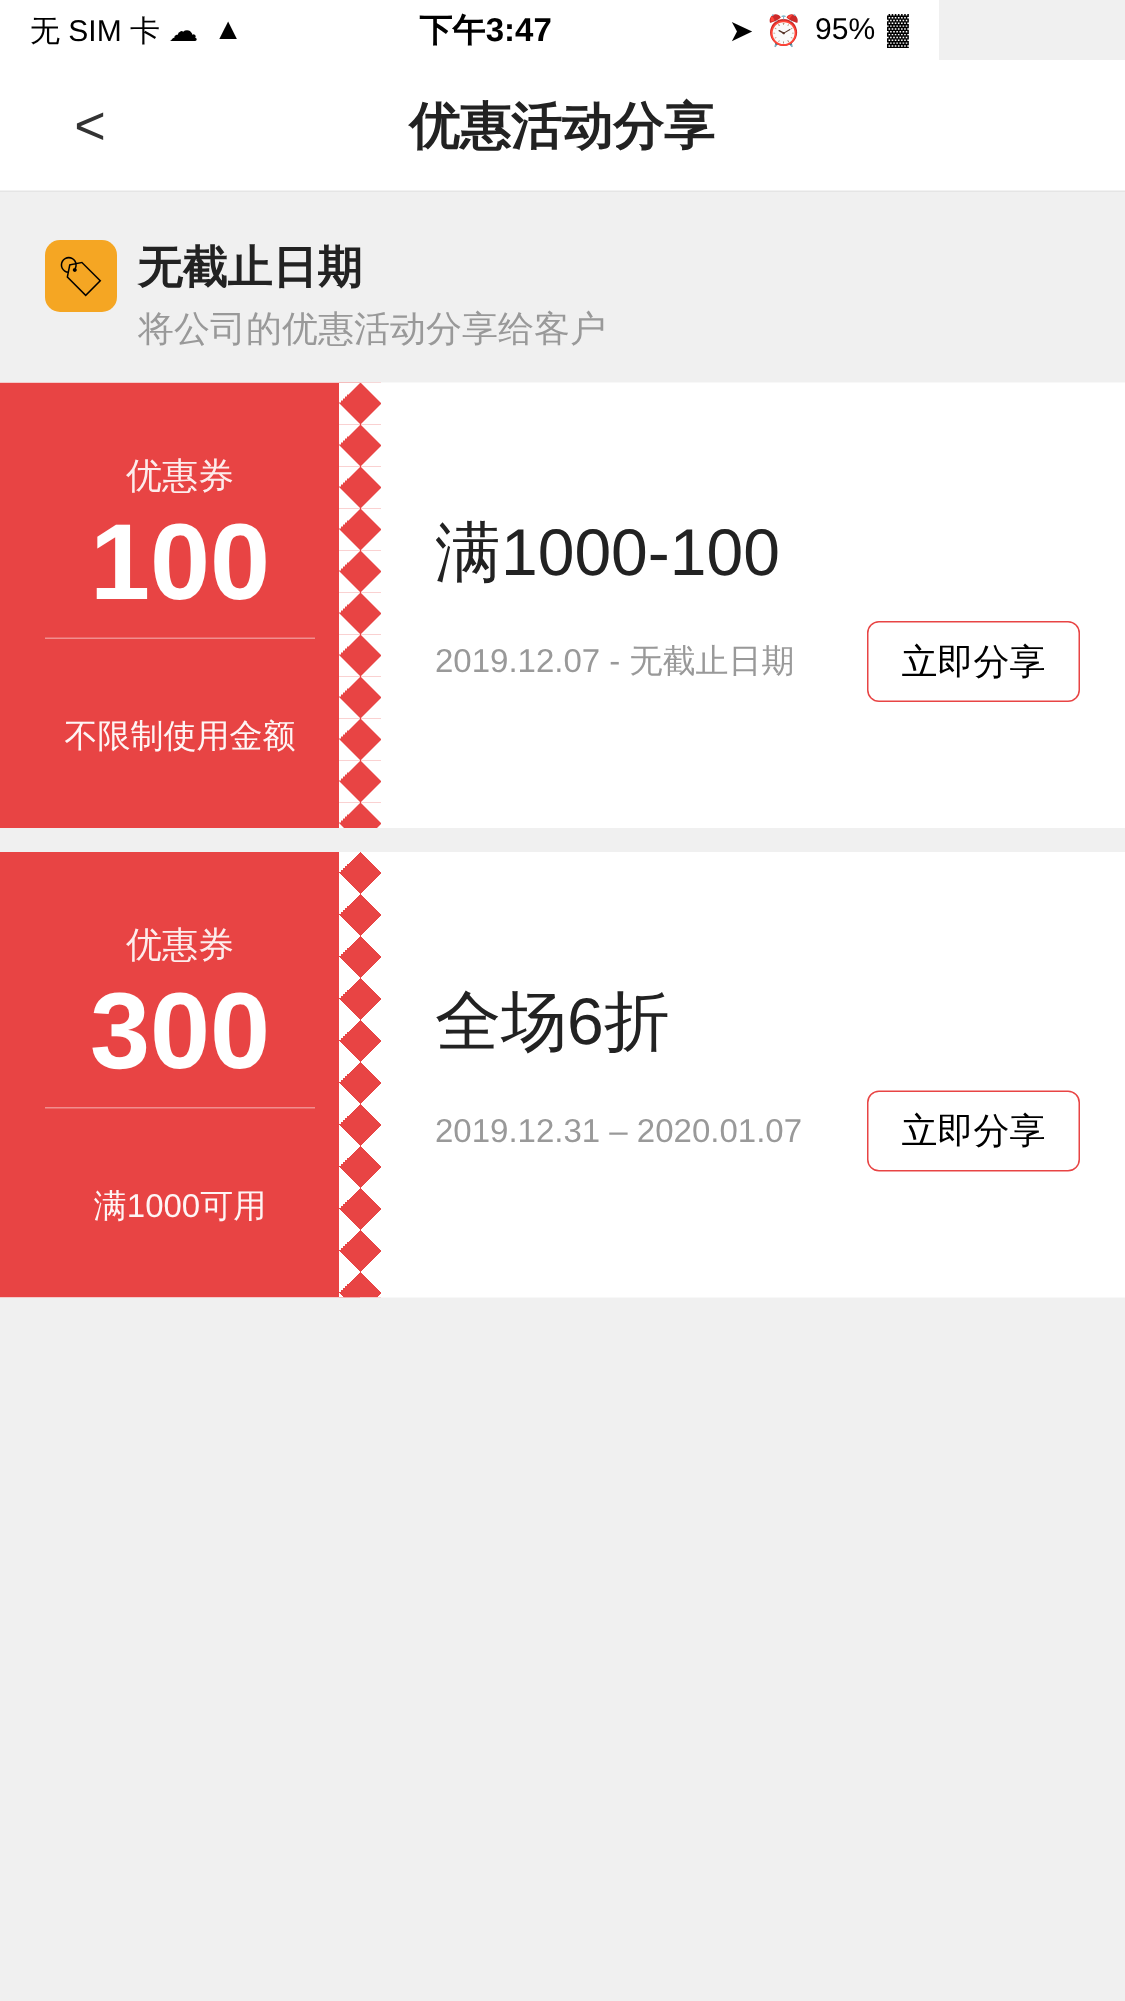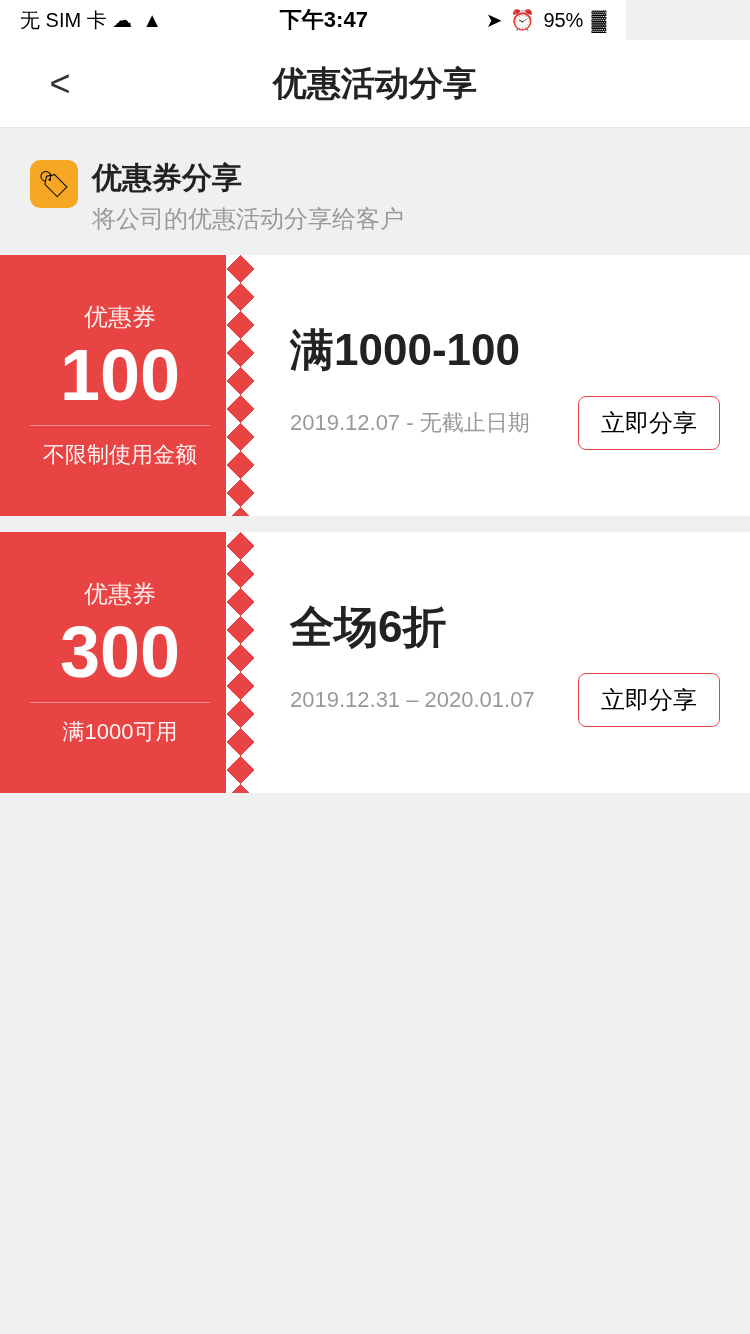--- a/index.html
+++ b/index.html
@@ -170,35 +170,36 @@
       width: 180px;
       height: 1px;
       background: rgba(255,255,255,0.4);
       margin-bottom: 14px;
     }
 
     .coupon-condition {
       font-size: 22px;
       color: rgba(255,255,255,0.95);
       text-align: center;
+      margin-top: 36px;
     }
 
     
     .coupon-right {
       flex: 1;
       display: flex;
       flex-direction: column;
       justify-content: center;
       padding: 30px 30px 30px 50px;
       gap: 16px;
     }
 
     .coupon-name {
       font-size: 44px;
-      font-weight: 700;
+      font-weight: 400;
       color: #222;
     }
 
     .coupon-meta-row {
       display: flex;
       align-items: center;
       justify-content: space-between;
       gap: 12px;
     }
 
@@ -249,21 +250,21 @@
     <span style="font-size:36px; font-weight:300;">&lt;</span>
   </div>
   <span class="nav-title">优惠活动分享</span>
 </div>
 
 <div class="section-header">
   <div class="section-icon">
     <span>🏷</span>
   </div>
   <div class="section-text">
-    <span class="section-title">优惠券分享</span>
+    <span class="section-title">无截止日期</span>
     <span class="section-subtitle">将公司的优惠活动分享给客户</span>
   </div>
 </div>
 
 <div class="coupon-list">
 <div class="coupon-card">
       <div class="coupon-left">
         <span class="coupon-label">优惠券</span>
         <span class="coupon-value">100</span>
         <div class="coupon-divider"></div>

